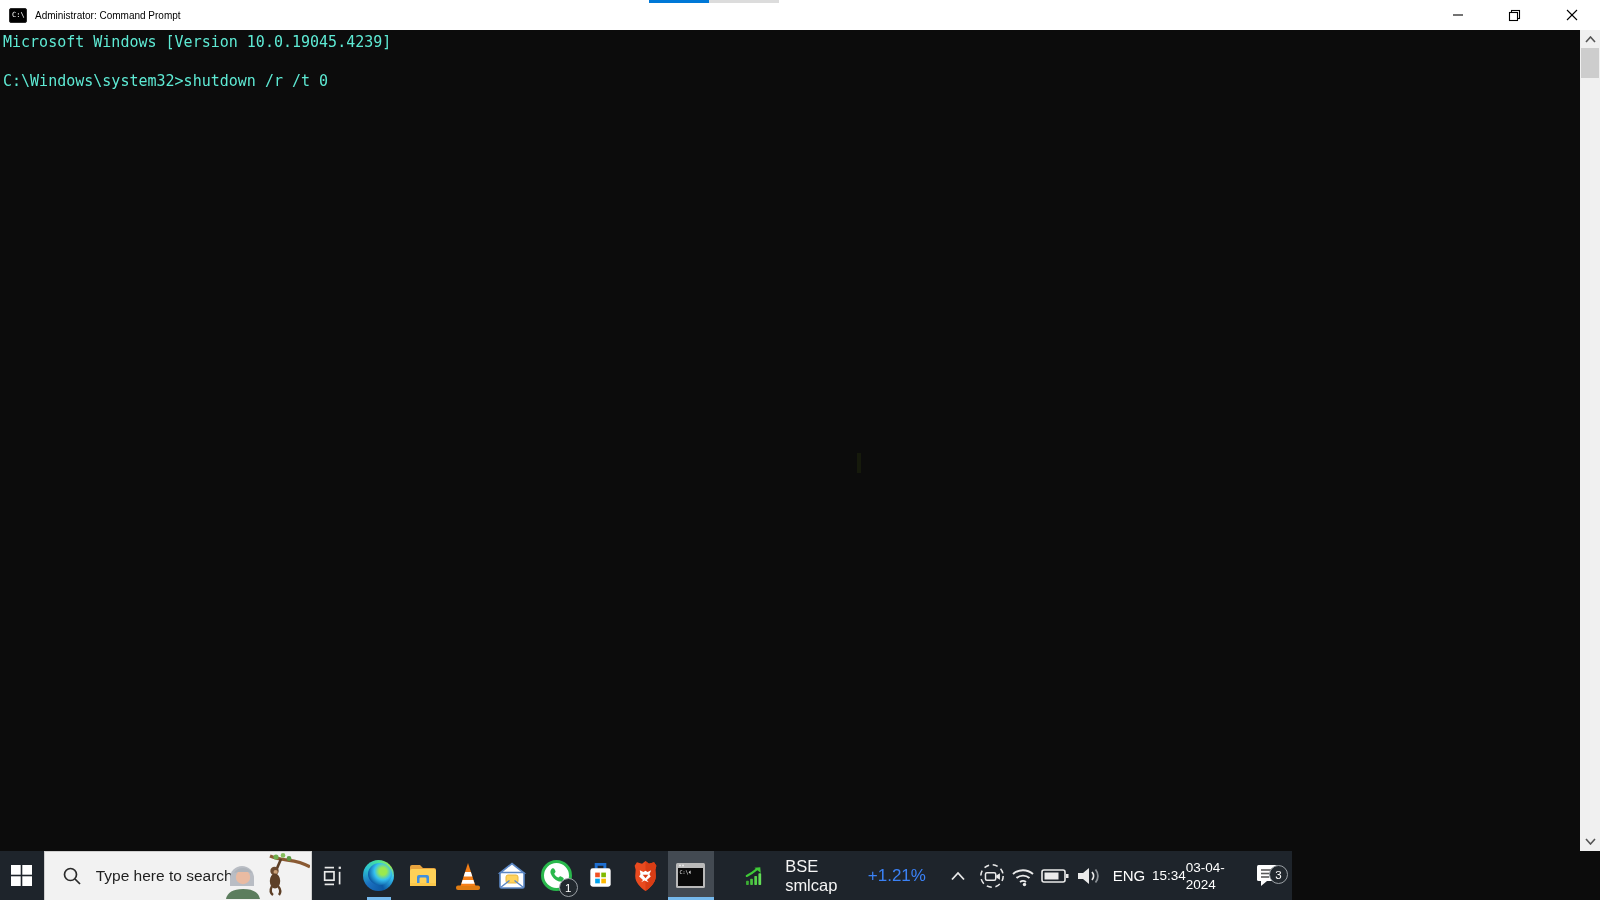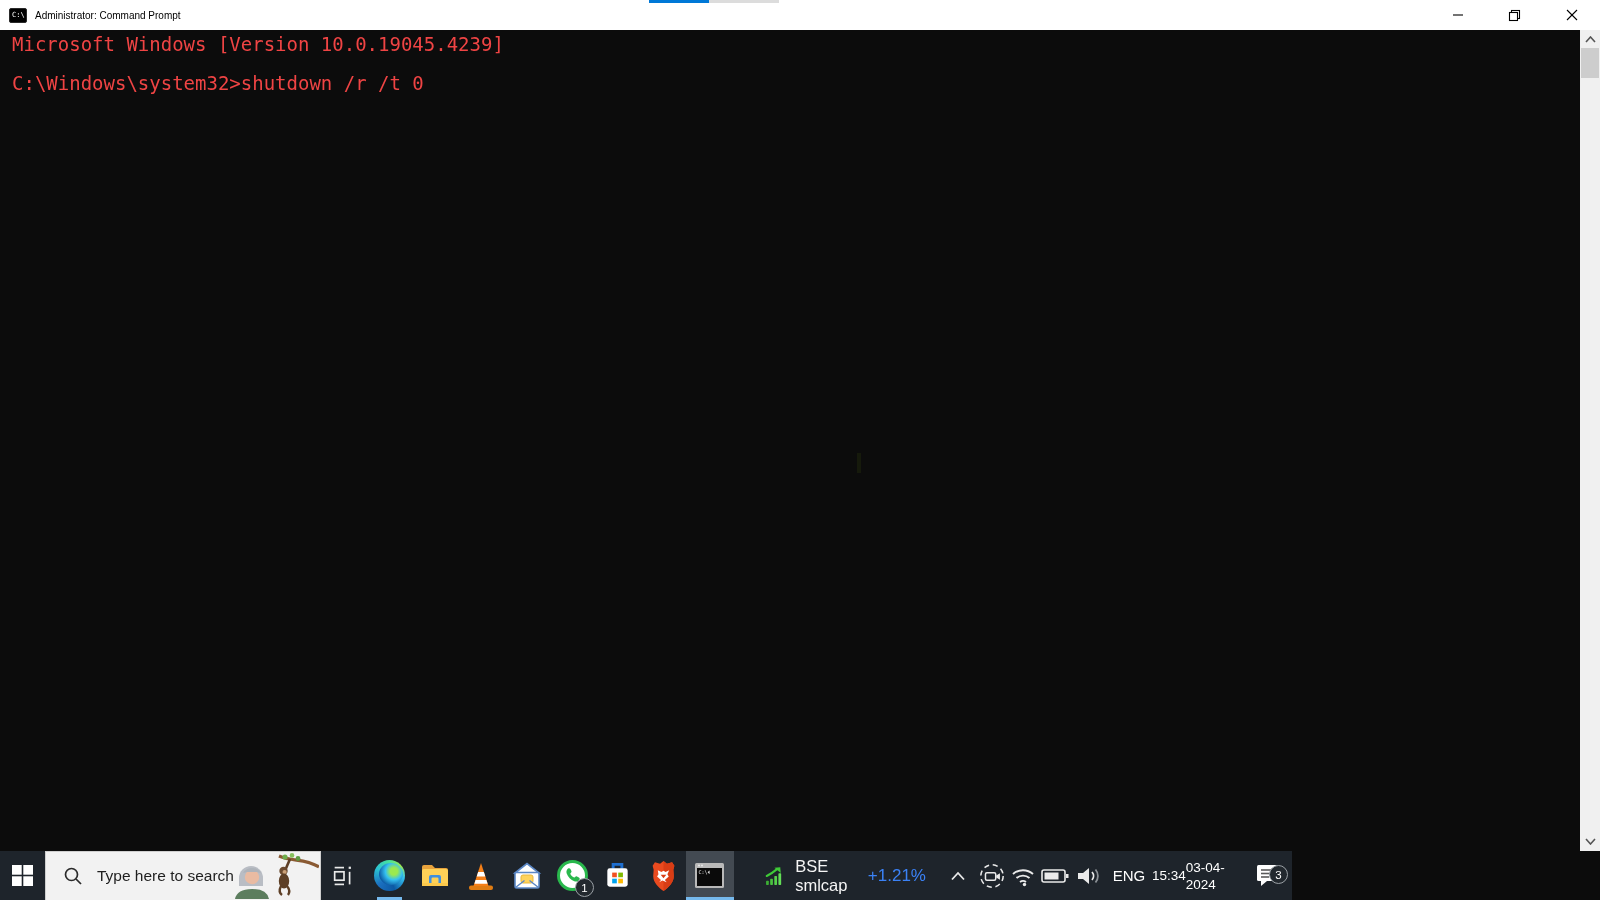--- a/index.html
+++ b/index.html
@@ -16,22 +16,22 @@
               display:flex; align-items:center; }
   .cmd-mini-icon { width:18px; height:15px; margin-left:9px; background:#000; border:1px solid #2a2a2a;
                    border-radius:2px; color:#fff; font-family:"DejaVu Sans Mono",monospace;
                    font-size:7px; line-height:13px; text-align:left; padding-left:2px; }
   .title-text { margin-left:8px; font-size:10px; color:#000; }
   .win-controls { margin-left:auto; display:flex; height:100%; }
   .wc-btn { width:57px; height:30px; display:flex; align-items:center; justify-content:center; background:#fff; }
 
   
   .console { position:absolute; top:30px; left:0; width:1600px; height:821px; background:#0c0c0c; }
-  .console-text { padding:3px 0 0 12px; font-family:"DejaVu Sans Mono","Liberation Mono",monospace;
-                  font-size:19px; color:#ef4444; }
+  .console-text { padding:3px 0 0 3px; font-family:"DejaVu Sans Mono","Liberation Mono",monospace;
+                  font-size:15px; color:#5eead4; }
   .cline { height:19.5px; white-space:pre; }
   .cursor-mark { position:absolute; left:857px; top:423px; width:4px; height:20px; background:#161a0c; }
 
   
   .scrollbar { position:absolute; top:30px; right:0; width:20px; height:821px; background:#f0f0f0; }
   .sb-arrow { position:absolute; left:0; width:20px; height:17px; display:flex; align-items:center; justify-content:center; }
   .sb-arrow.up { top:1px; } .sb-arrow.down { bottom:1px; }
   .sb-thumb { position:absolute; top:18px; left:1px; width:18px; height:30px; background:#cdcdcd; }
 
   
@@ -54,21 +54,21 @@
   .badge { position:absolute; right:1px; bottom:3px; width:19px; height:19px; border-radius:50%;
            background:#22282e; border:1.5px solid #9aa0a5; color:#fff; font-size:11.5px;
            display:flex; align-items:center; justify-content:center; }
 
   .edge-icon { width:31px; height:31px; border-radius:50%; position:relative; overflow:hidden;
     background:conic-gradient(from 160deg at 50% 50%, #0c59a4 0deg, #1b70c0 70deg, #2bc3d2 140deg,
                #49e29b 200deg, #9bea4f 250deg, #35c1f1 300deg, #0c59a4 360deg); }
   .edge-icon::after { content:""; position:absolute; left:5px; top:3px; width:24px; height:22px;
     border-radius:50%; background:radial-gradient(circle at 62% 38%, #9be94f 0 18%, #35c1f1 42%, #0c59a4 75%); }
 
-  .stock-btn { display:flex; align-items:center; padding:0 14px 0 16px; margin-left:14px; gap:11px; }
+  .stock-btn { display:flex; align-items:center; padding:0 14px 0 16px; margin-left:14px; gap:21px; }
   .stock-label { font-size:16.5px; color:#f5f5f5; }
   .stock-change { font-size:17px; color:#3b82f6; }
 
   .tray { margin-left:auto; display:flex; align-items:center; padding-right:0; }
   .tray-btn { display:flex; align-items:center; justify-content:center; height:100%; }
   .w36{width:36px} .w32{width:32px} .w30{width:30px} .w34{width:34px}
   .lang { width:46px; text-align:center; font-size:15px; color:#fff; }
   .clock { width:90px; display:flex; flex-direction:row; align-items:center; justify-content:center;
            font-size:13.5px; line-height:17px; color:#fff; }
   .notif { width:50px; position:relative; display:flex; align-items:center; justify-content:center; }

